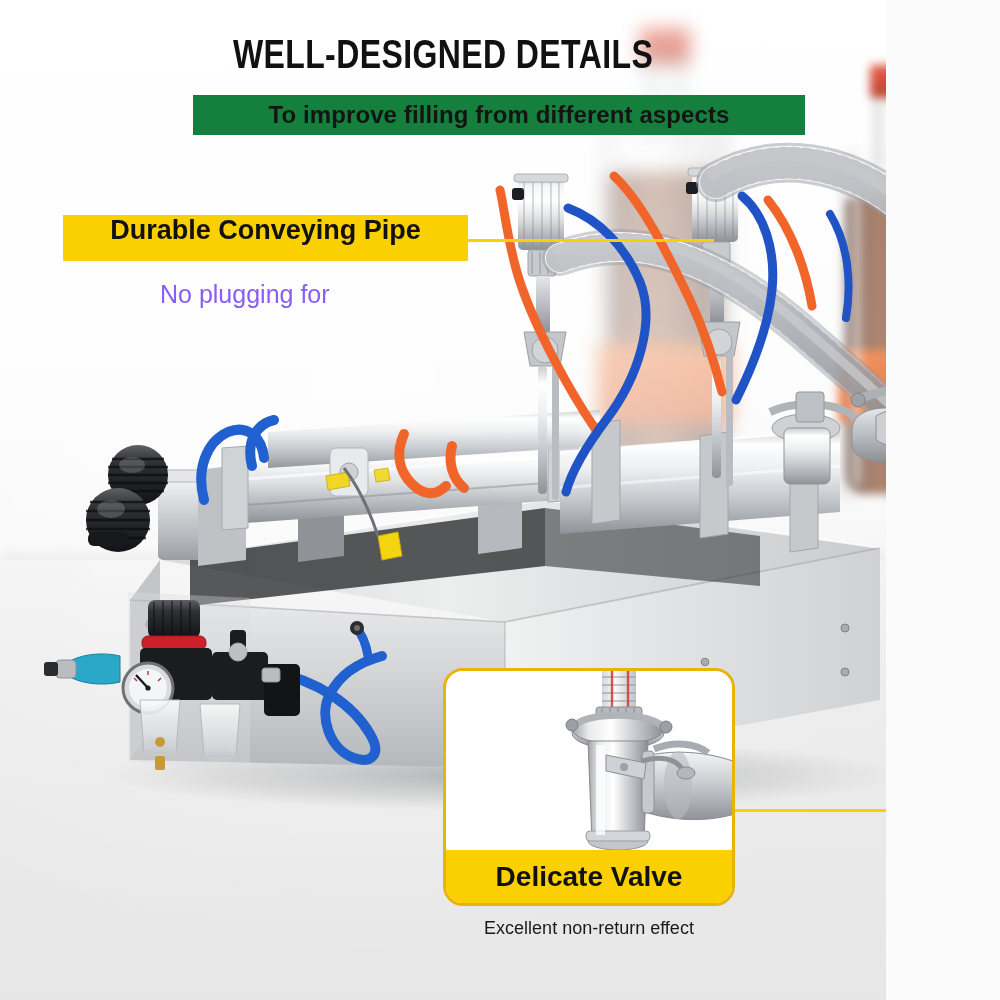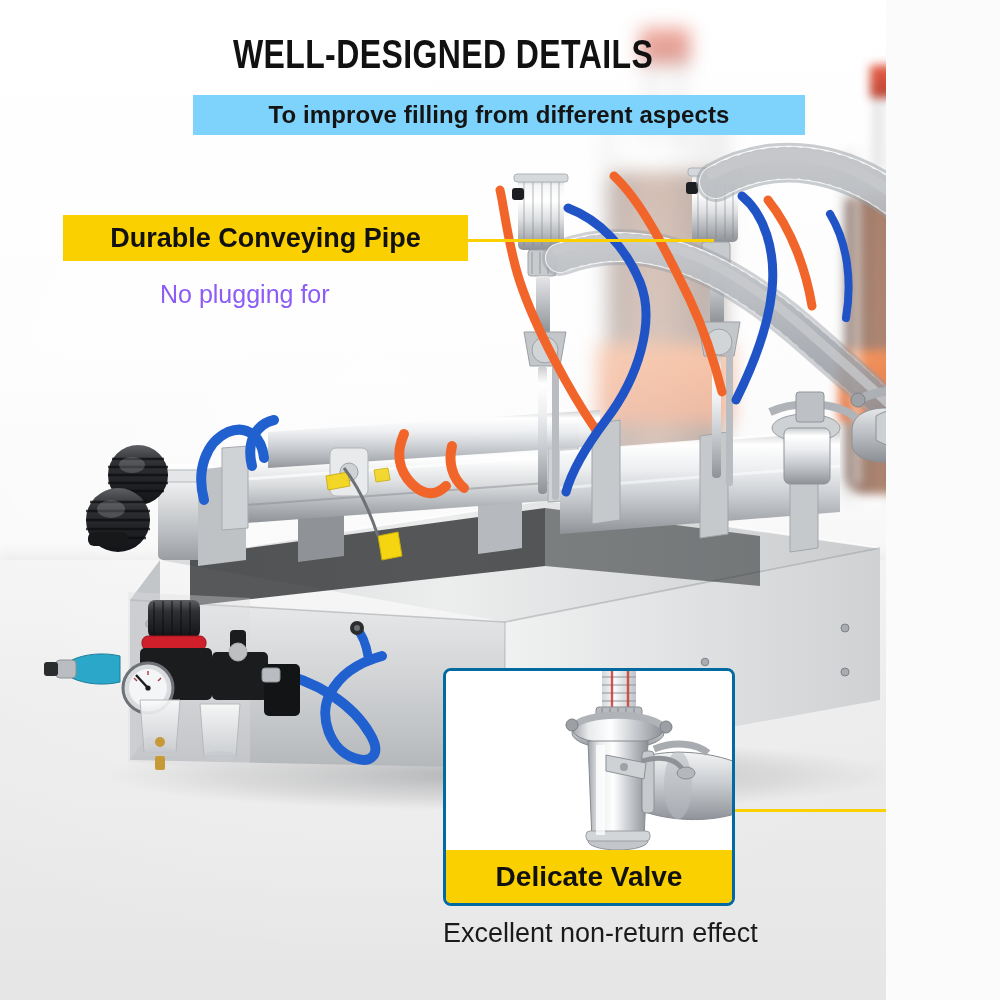--- a/index.html
+++ b/index.html
@@ -78,75 +78,75 @@
     letter-spacing:.5px;
     color:#111111;
     transform:scaleX(.80);
     transform-origin:50% 50%;
     font-stretch:condensed;
     white-space:nowrap;
   }
   .sub-banner {
     position:absolute; left:193px; top:95px;
     width:612px; height:40px;
-    background:#7dd3fc;
+    background:#15803d;
     display:flex; align-items:center; justify-content:center;
   }
   .sub-banner span {
     font-size:24px; font-weight:700; color:#141414;
     letter-spacing:.1px; white-space:nowrap;
   }
 
   .callout-pipe {
     position:absolute; left:63px; top:215px;
     width:405px; height:46px;
     background:#FBD000;
-    display:flex; align-items:center; justify-content:center;
+    display:flex; align-items:flex-start; justify-content:center;
   }
   .callout-pipe span {
     font-size:27px; font-weight:700; color:#111; white-space:nowrap;
   }
   .callout-pipe-sub {
     position:absolute; left:160px; top:278px;
     width:330px;
     font-size:25px; line-height:33px; color:#8b5cf6;
   }
 
   .leader-pipe {
     position:absolute; left:468px; top:239px;
     width:246px; height:3px;
     background:#FBD000;
   }
 
   
   .inset {
     position:absolute; left:443px; top:668px;
     width:292px; height:238px;
-    border:3px solid #0369a1;
-    border-radius:8px;
+    border:3px solid #eab308;
+    border-radius:20px;
     background:#ffffff;
     overflow:hidden;
   }
   .inset-img {
     position:absolute; left:0; top:0; right:0; height:185px;
     overflow:hidden;
     background:#ffffff;
   }
   .inset-bar {
     position:absolute; left:0; right:0; bottom:0; height:53px;
     background:#FBD000;
     display:flex; align-items:center; justify-content:center;
   }
   .inset-bar span {
     font-size:28px; font-weight:700; color:#111; white-space:nowrap;
   }
   .inset-caption {
     position:absolute; left:443px; top:918px; width:292px;
     text-align:center;
-    font-size:27px; color:#1a1a1a; white-space:nowrap;
+    font-size:18px; color:#1a1a1a; white-space:nowrap;
   }
 
   .leader-valve-h {
     position:absolute; left:733px; top:809px;
     width:201px; height:3px; background:#FBD000;
   }
   .leader-valve-v {
     position:absolute; left:931px; top:533px;
     width:3px; height:279px; background:#FBD000;
   }

